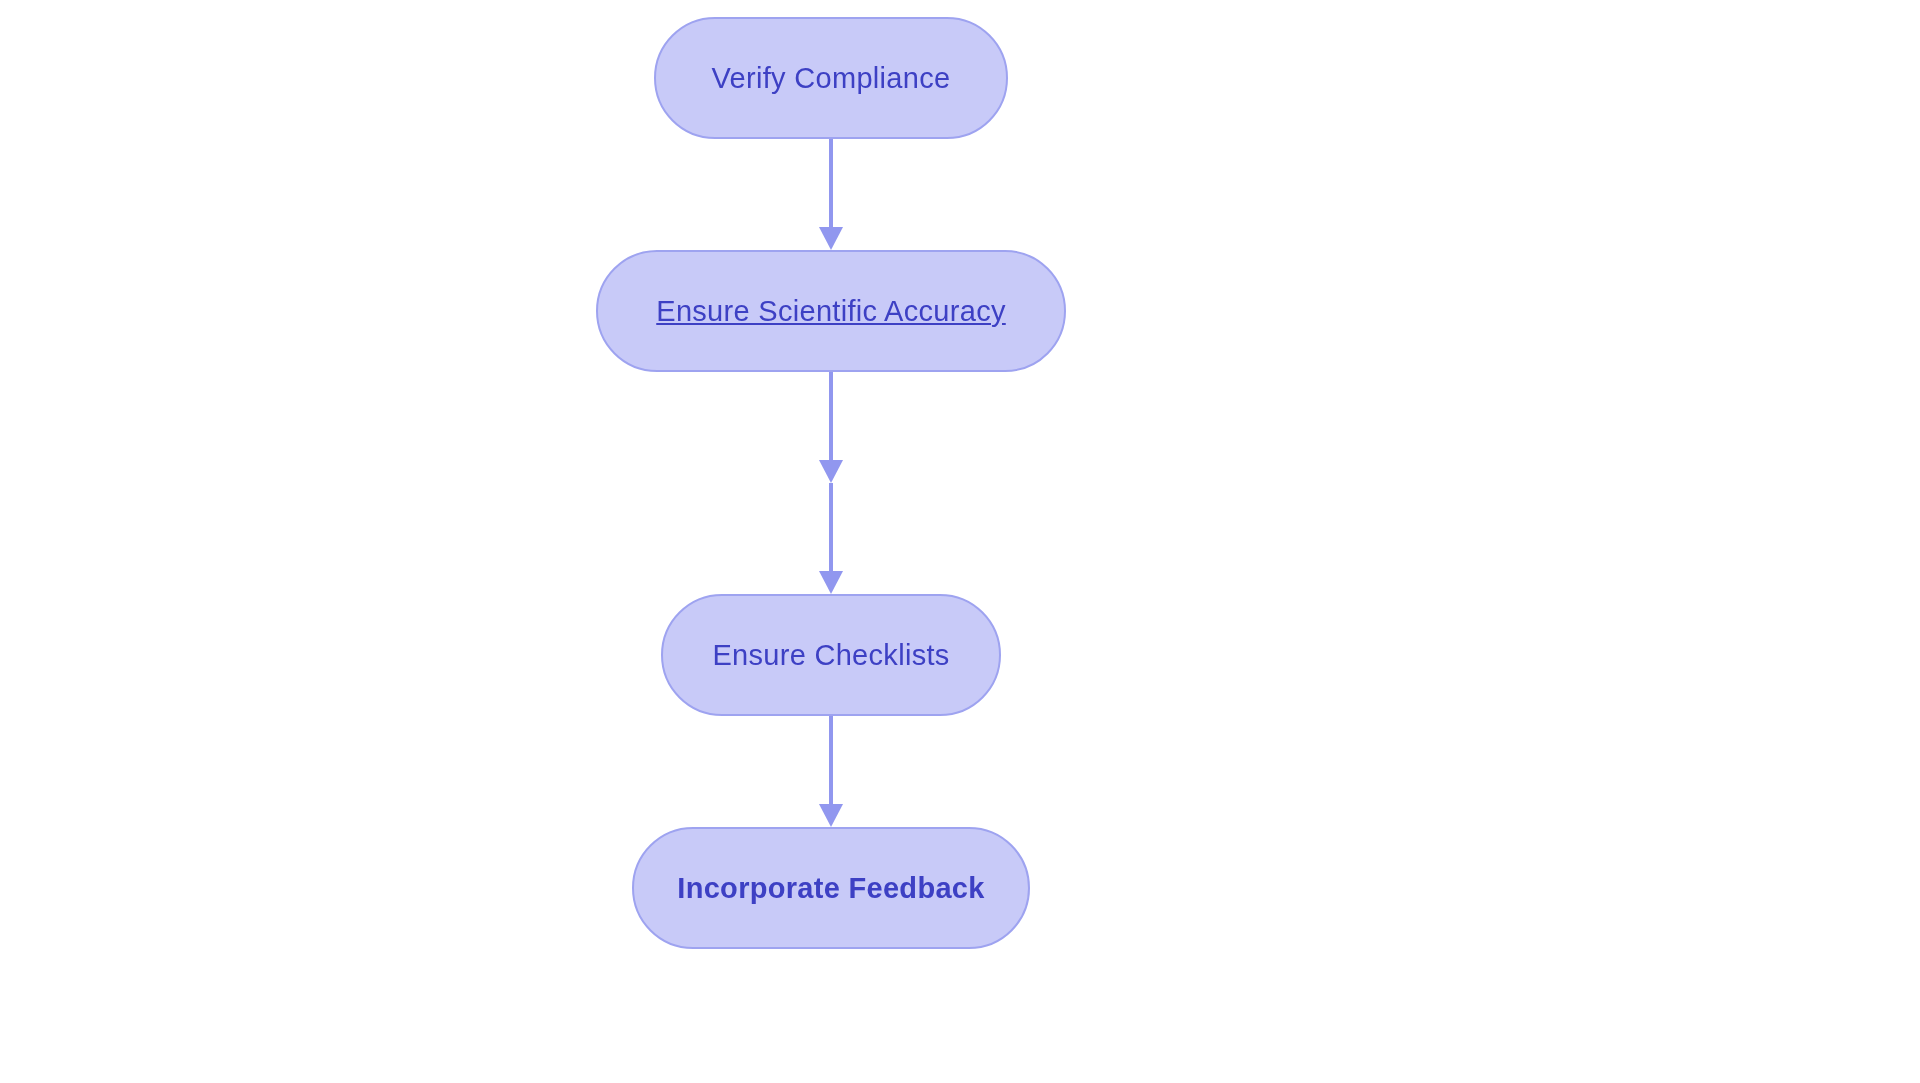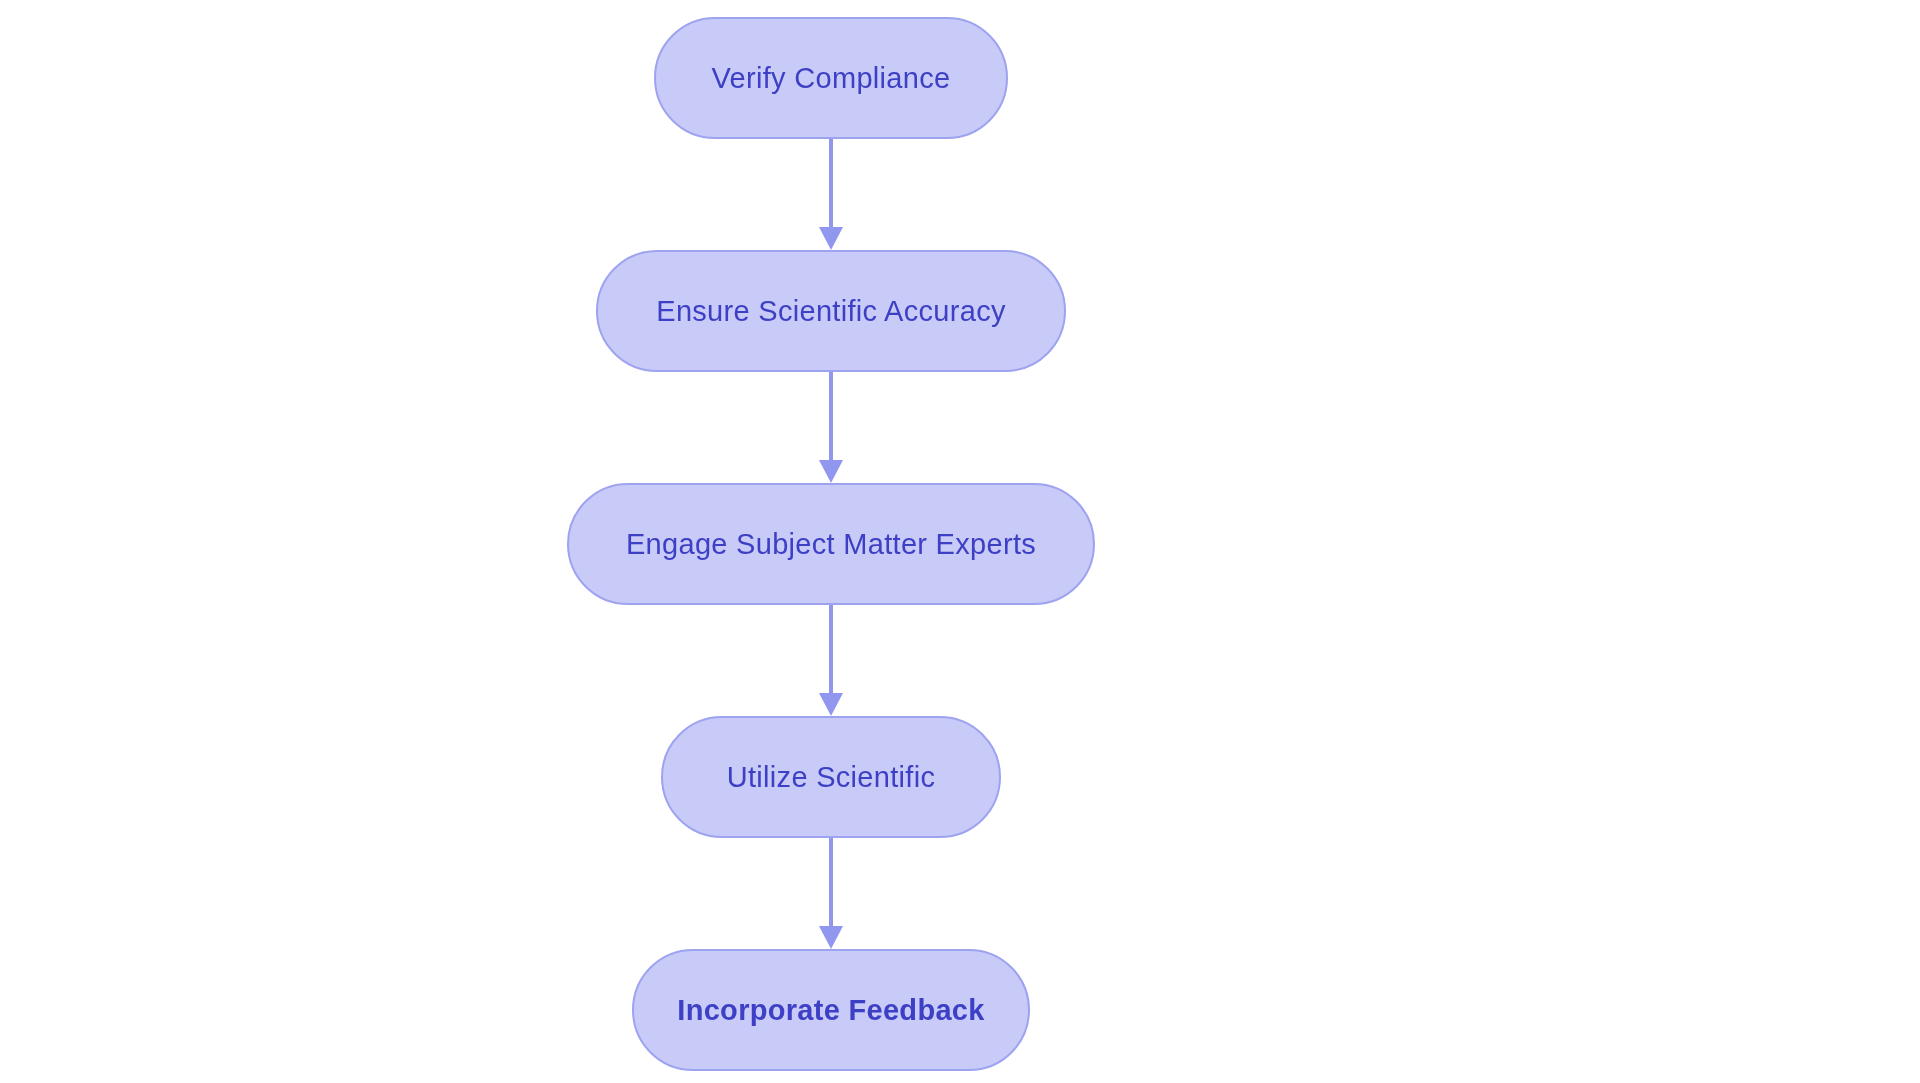--- a/index.html
+++ b/index.html
@@ -36,21 +36,21 @@
     display: flex;
     align-items: center;
     justify-content: center;
     color: #3d40c4;
     font-size: 29px;
     font-weight: 500;
     letter-spacing: 0.3px;
     white-space: nowrap;
   }
   .n1 { width: 354px; }
-  .n2 { width: 470px; }
+  .n2 { width: 470px; text-decoration: underline; }
   .n3 { width: 528px; }
   .n4 { width: 340px; }
   .n5 { width: 398px; font-weight: bold; }
   .connector {
     height: 111px;
     display: flex;
     flex-direction: column;
     align-items: center;
   }
   .connector .line {
@@ -83,31 +83,28 @@
 
     <div class="node n2">
       <span>Ensure Scientific Accuracy</span>
     </div>
 
     <div class="connector">
       <div class="line"></div>
       <div class="head"></div>
     </div>
 
-    <div class="node n3">
-      <span>Engage Subject Matter Experts</span>
-    </div>
 
     <div class="connector">
       <div class="line"></div>
       <div class="head"></div>
     </div>
 
     <div class="node n4">
-      <span>Utilize Scientific</span>
+      <span>Ensure Checklists</span>
     </div>
 
     <div class="connector">
       <div class="line"></div>
       <div class="head"></div>
     </div>
 
     <div class="node n5">
       <span>Incorporate Feedback</span>
     </div>

